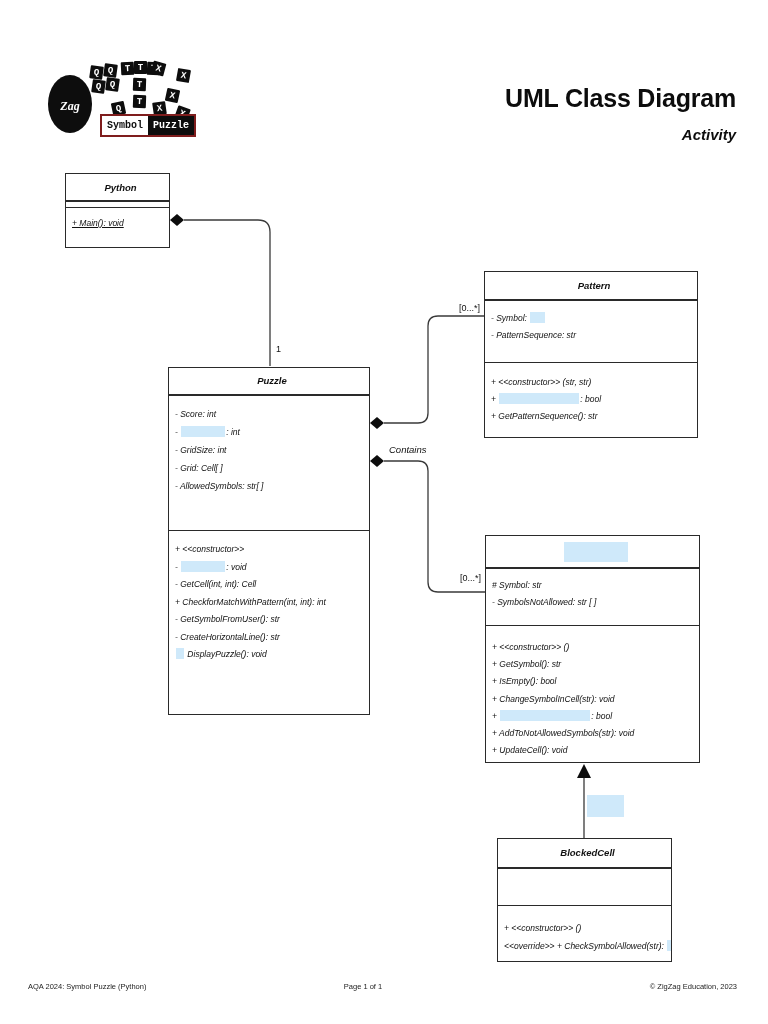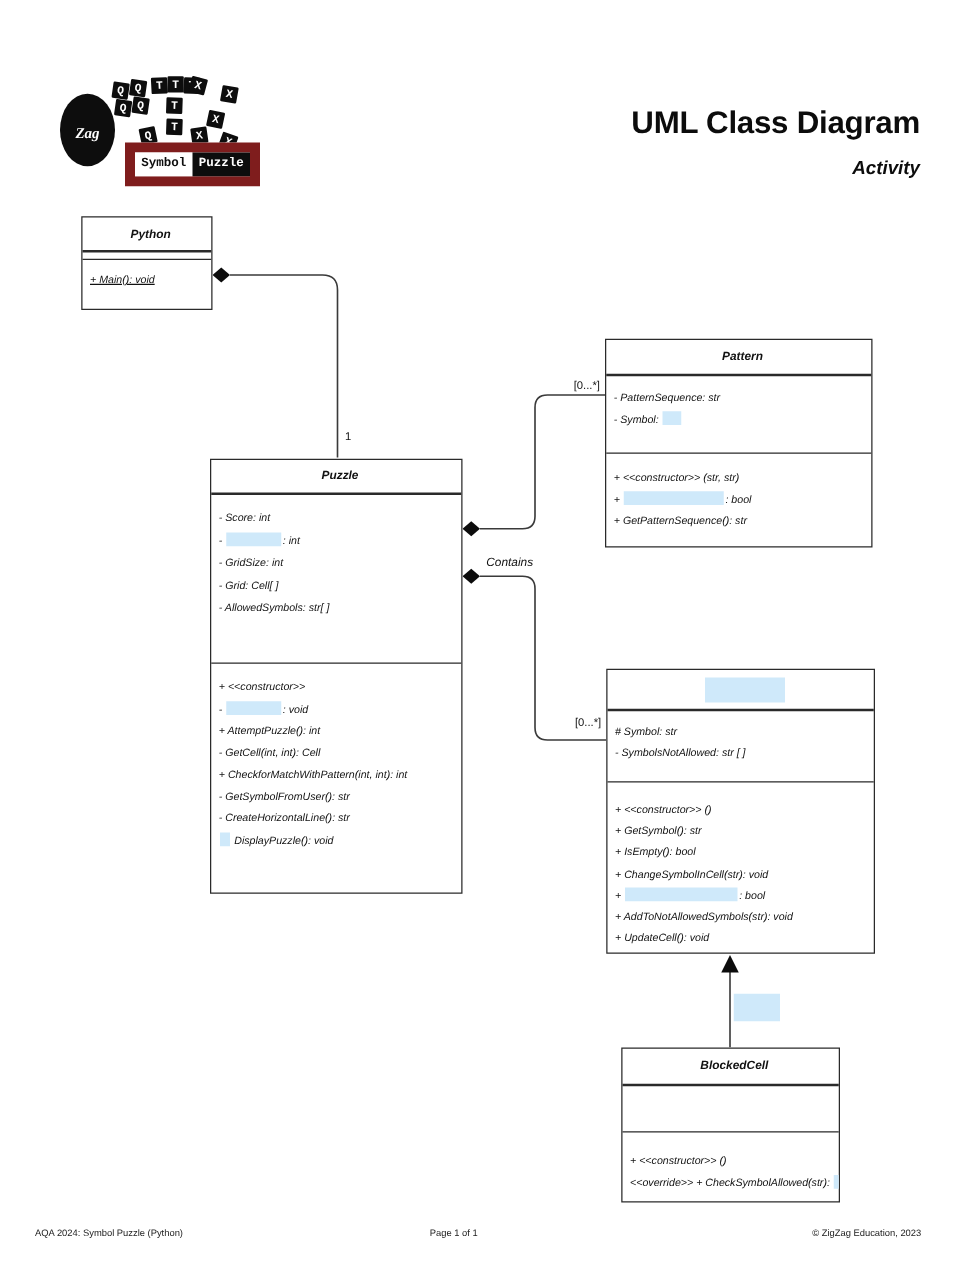--- a/index.html
+++ b/index.html
@@ -14,21 +14,21 @@
   
   #logo{position:absolute;left:40px;top:55px;width:160px;height:92px;}
   #logo-circle{position:absolute;left:8px;top:20px;width:44px;height:58px;background:#0d0d0d;
                border-radius:50%;display:flex;flex-direction:column;align-items:center;justify-content:center;
                color:#fff;font-family:"Liberation Serif",serif;line-height:1;gap:43px;}
   #logo-circle .z1,#logo-circle .z2{font-size:12px;font-style:italic;font-weight:bold;}
   #logo-circle .z3{font-size:6px;margin-top:2px;}
   .tile{position:absolute;width:13px;height:13px;background:#0d0d0d;color:#fff;
         font-family:"Liberation Mono",monospace;font-weight:bold;font-size:9px;
         display:flex;align-items:center;justify-content:center;border-radius:1px;}
-  #logo-banner{position:absolute;left:60px;top:59px;height:19px;border:8px solid #7f1d1d;
+  #logo-banner{position:absolute;left:60px;top:59px;height:19px;border:2px solid #7f1d1d;
                background:#fff;display:flex;align-items:stretch;
                font-family:"Liberation Mono",monospace;font-weight:bold;font-size:10px;}
   #logo-banner .half{display:flex;align-items:center;padding:0 5px;}
   #logo-banner .left{background:#fff;color:#0d0d0d;}
   #logo-banner .right{background:#0d0d0d;color:#fff;}
 
   
   .classbox{position:absolute;background:#fff;border:1.5px solid #2a2a2a;box-sizing:border-box;
             font-size:8.5px;line-height:1;}
   .classbox .title{font-weight:bold;font-size:9.5px;text-align:center;
@@ -157,36 +157,35 @@
     <div class="attrs">
         <div class="row"><span>- Score: int</span></div>
         <div class="row"><span>- </span><span class="redact" style="width: 44px;"></span><span>: int</span></div>
         <div class="row"><span>- GridSize: int</span></div>
         <div class="row"><span>- Grid: Cell[ ]</span></div>
         <div class="row"><span>- AllowedSymbols: str[ ]</span></div>
       </div>
     <div class="methods">
         <div class="row"><span>+ &lt;&lt;constructor&gt;&gt;</span></div>
         <div class="row"><span>- </span><span class="redact" style="width: 44px;"></span><span>: void</span></div>
-        <div class="row"><span>+ AttemptPuzzle(): int</span></div>
         <div class="row"><span>- GetCell(int, int): Cell</span></div>
         <div class="row"><span>+ CheckforMatchWithPattern(int, int): int</span></div>
         <div class="row"><span>- GetSymbolFromUser(): str</span></div>
         <div class="row"><span>- CreateHorizontalLine(): str</span></div>
         <div class="row"><span class="redact" style="width: 8px;"></span><span> DisplayPuzzle(): void</span></div>
       </div>
   </div>
 
   <div class="classbox" id="cls-pattern">
     <div class="title">
         <div class="row"><span>Pattern</span></div>
       </div>
     <div class="attrs">
+        <div class="row"><span>- Symbol: </span><span class="redact" style="width: 15px;"></span></div>
         <div class="row"><span>- PatternSequence: str</span></div>
-        <div class="row"><span>- Symbol: </span><span class="redact" style="width: 15px;"></span></div>
       </div>
     <div class="methods">
         <div class="row"><span>+ &lt;&lt;constructor&gt;&gt; (str, str)</span></div>
         <div class="row"><span>+ </span><span class="redact" style="width: 80px;"></span><span>: bool</span></div>
         <div class="row"><span>+ GetPatternSequence(): str</span></div>
       </div>
   </div>
 
   <div class="classbox" id="cls-cell">
     <div class="title">

